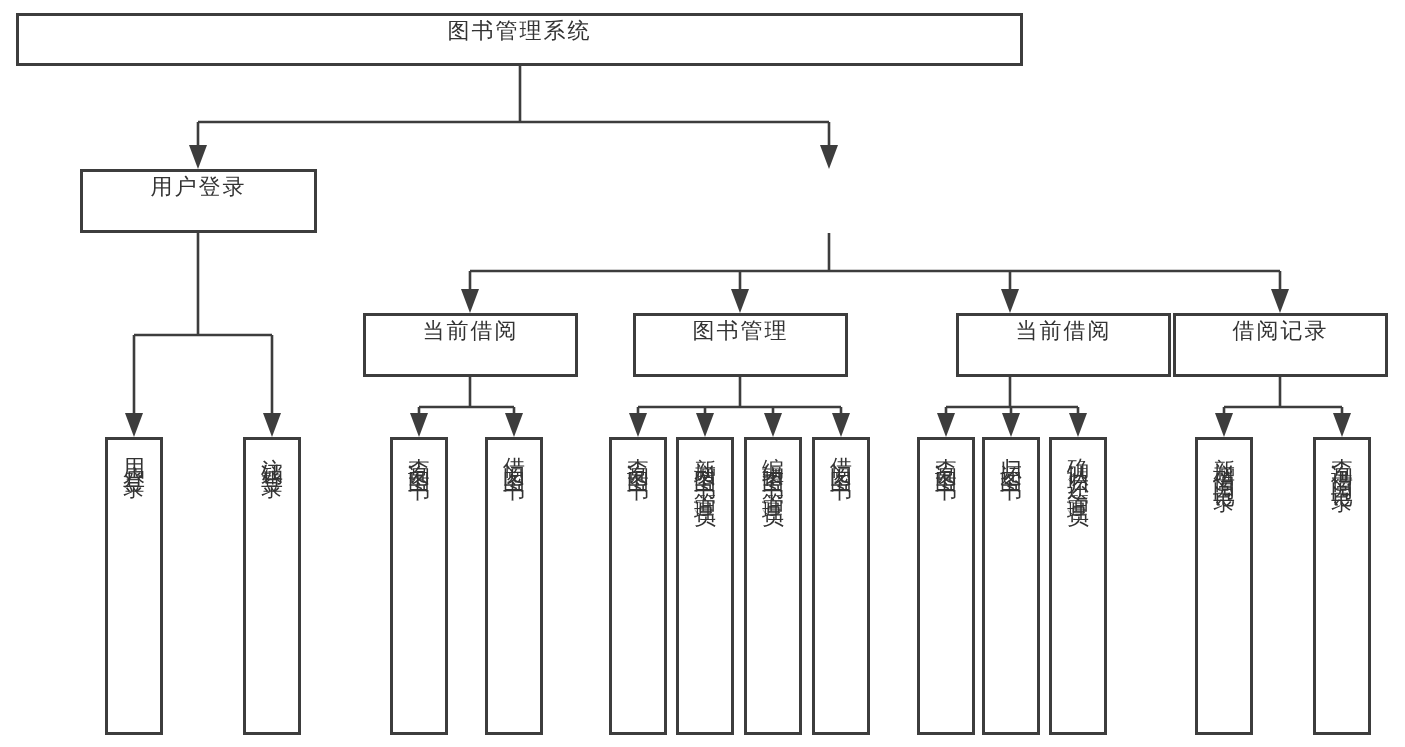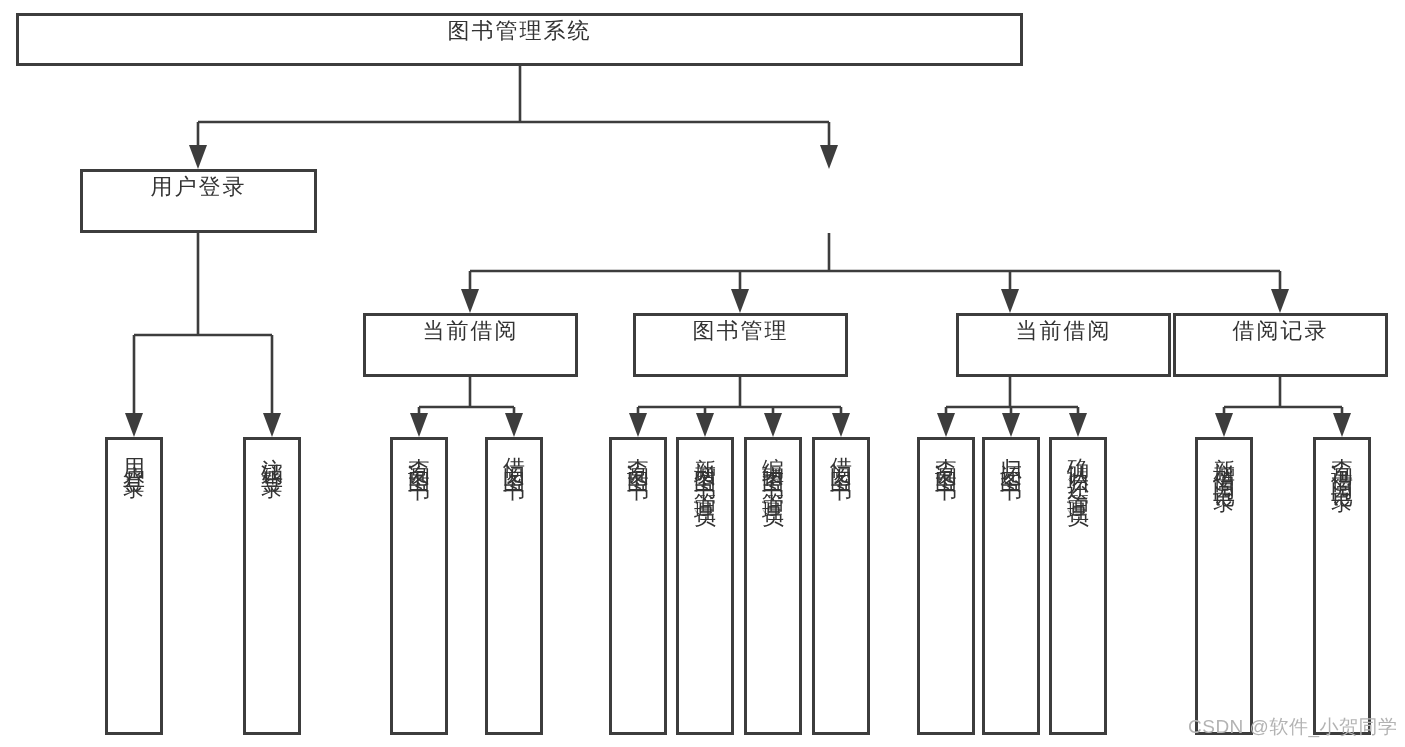--- a/index.html
+++ b/index.html
@@ -126,15 +126,14 @@
     <span class="lbl">确认归还（管理员）</span>
   </div>
 
   <div class="node leaf" style="left:1195px;top:437px;width:58px;height:298px">
     <span class="lbl">新增借阅记录</span>
   </div>
   <div class="node leaf" style="left:1313px;top:437px;width:58px;height:298px">
     <span class="lbl">查询借阅记录</span>
   </div>
 
-  <div class="watermark">CSDN @软件_小贺同学</div>
 
 </div>
 
 </body></html>

